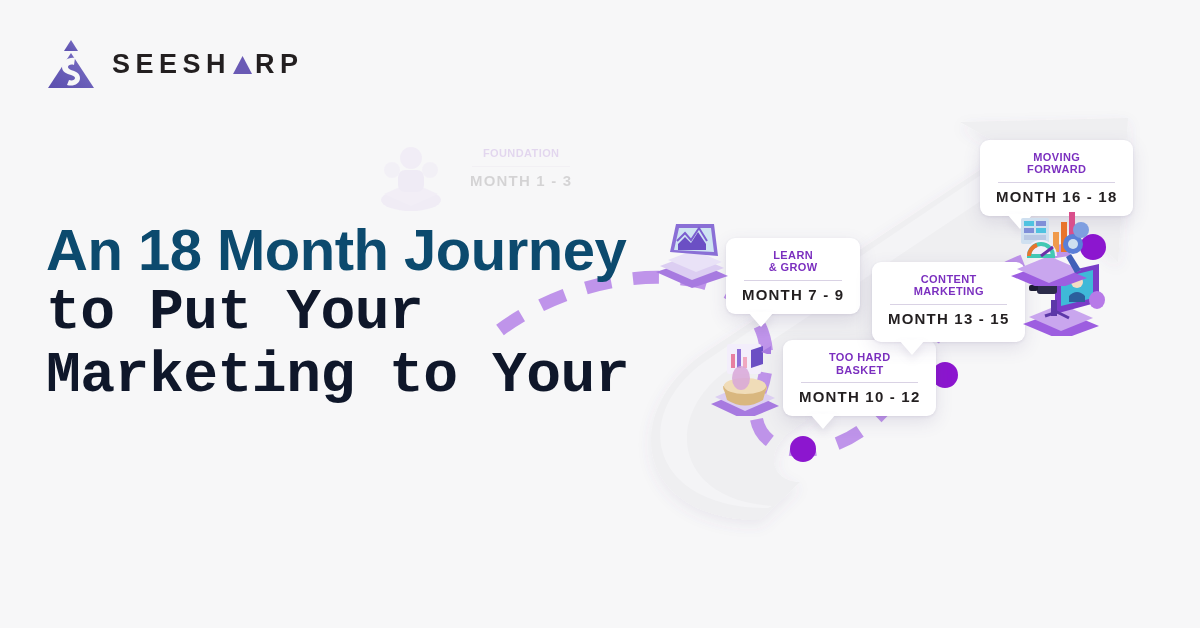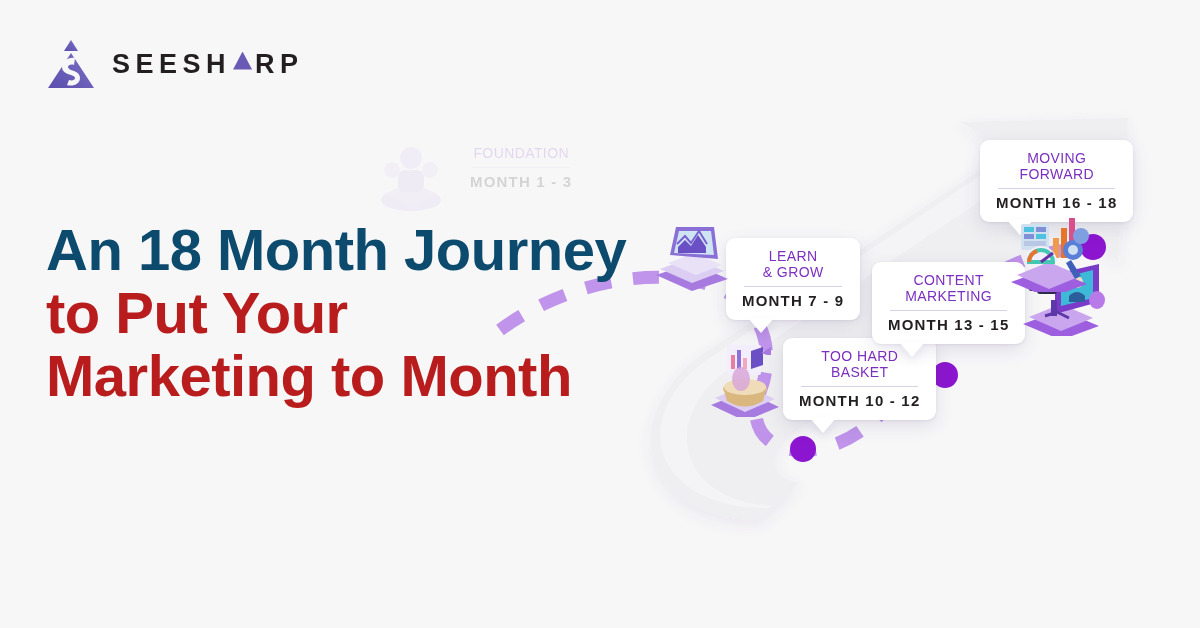--- a/index.html
+++ b/index.html
@@ -10,49 +10,49 @@
     position:relative;
     overflow:hidden;
   }
   #stage { position:absolute; inset:0; width:1200px; height:628px; }
 
   
   #logo { position:absolute; left:44px; top:38px; display:flex; align-items:center; gap:14px; }
   #logo .mark { width:54px; height:52px; position:relative; }
   #logo .wordmark {
     font-size:27px; font-weight:700; letter-spacing:5.5px;
-    color:#231f20; display:flex; line-height:1;
+    color:#231f20; display:flex; align-items:center; line-height:1;
   }
   #logo .wordmark .tri {
     display:inline-block; width:19px; height:18px; margin:0 3px 0 2px;
     background:#6a5ab5; clip-path:polygon(50% 0,100% 100%,0 100%);
     position:relative; top:1px;
   }
 
   
   .bg-art { position:absolute; inset:0; }
 
   
   #headline {
     position:absolute; left:46px; top:218px; width:640px;
     font-size:58px; font-weight:800; line-height:1.09;
     letter-spacing:-0.5px; color:#2b2b2b; z-index:6;
   }
   #headline .accent { color:#0c4a6e; display:block; }
-  #headline .rest { color:#b91c1c; display:block; }
+  #headline .rest { color:#0f172a; display:block;font-family:Liberation Mono, monospace; }
 
   
   .milestone { position:absolute; z-index:5; }
   .card {
     position:relative; background:#ffffff; border-radius:9px;
     box-shadow:0 6px 18px rgba(80,60,120,.13), 0 1px 3px rgba(80,60,120,.10);
     padding:11px 16px 11px 16px; text-align:center; min-width:118px;
   }
   .card .title {
-    color:#7b2fbf; font-weight:400; font-size:14px; line-height:1.12;
+    color:#7b2fbf; font-weight:700; font-size:11px; line-height:1.12;
     letter-spacing:.4px; text-transform:uppercase; white-space:pre-line;
   }
   .card .rule { height:1px; background:#d9d2e4; margin:6px 2px 5px 2px; }
   .card .month {
     color:#231f20; font-weight:700; font-size:15px;
     letter-spacing:1.2px; text-transform:uppercase; white-space:nowrap;
   }
   
   .card .tail {
     position:absolute; left:50%; bottom:-13px; transform:translateX(-50%);
@@ -129,21 +129,21 @@
     <div class="wordmark">
       <span>SEESH</span>
       <span class="tri"></span>
       <span>RP</span>
     </div>
   </div>
 
   <h1 id="headline">
     <span class="accent">An 18 Month Journey</span>
     <span class="rest">to Put Your</span>
-    <span class="rest">Marketing to Month</span>
+    <span class="rest">Marketing to Your</span>
   </h1>
 
   <div class="milestone faded-15" style="left:368px; top:128px;">
     <div style="position:relative; display:flex; align-items:center;">
       <div class="iso" style="position:relative; left:0; top:6px;">
         <svg viewBox="0 0 86 80" width="86" height="80">
           <ellipse cx="43" cy="66" rx="30" ry="11" fill="#cdb8e8"></ellipse>
           <path d="M43 48 L70 60 L43 72 L16 60 Z" fill="#d9c6ef"></path>
           <circle cx="43" cy="24" r="11" fill="#d3bdec"></circle>
           <rect x="30" y="36" width="26" height="22" rx="7" fill="#c9b1e6"></rect>

